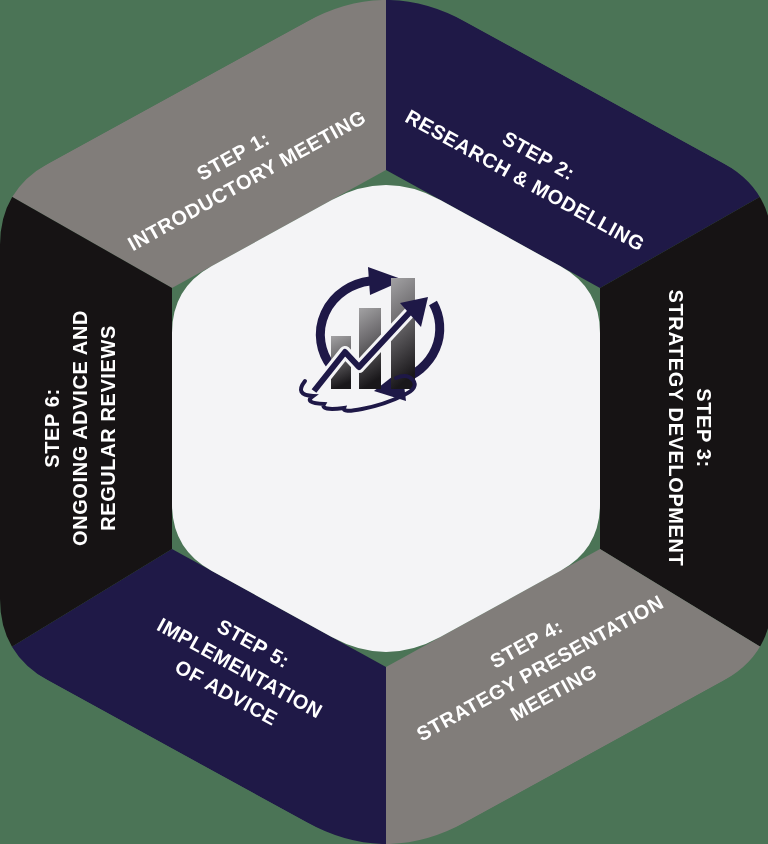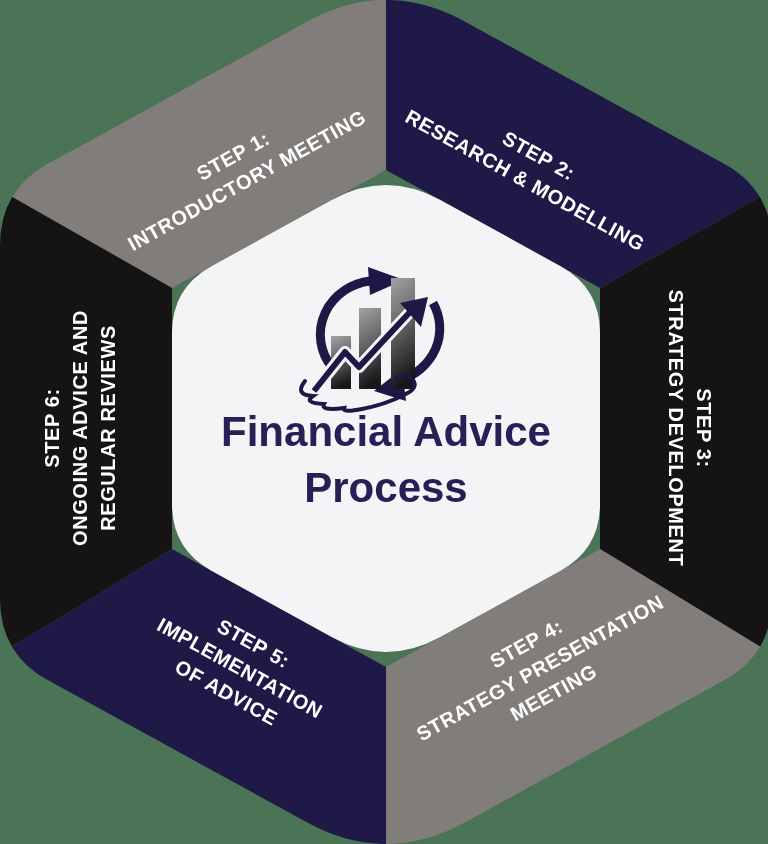--- a/index.html
+++ b/index.html
@@ -84,15 +84,13 @@
   <div class="label lab4" style="color: rgb(255, 255, 255);">STEP 4:
 STRATEGY PRESENTATION
 MEETING</div>
   <div class="label lab5" style="color: rgb(255, 255, 255);">STEP 5:
 IMPLEMENTATION
 OF ADVICE</div>
   <div class="label lab6" style="color: rgb(255, 255, 255);">STEP 6:
 ONGOING ADVICE AND
 REGULAR REVIEWS</div>
 
-  <div class="title" style="color: rgb(38, 32, 87);">Financial Advice
-Process</div>
 </div>
 
 </body></html>

